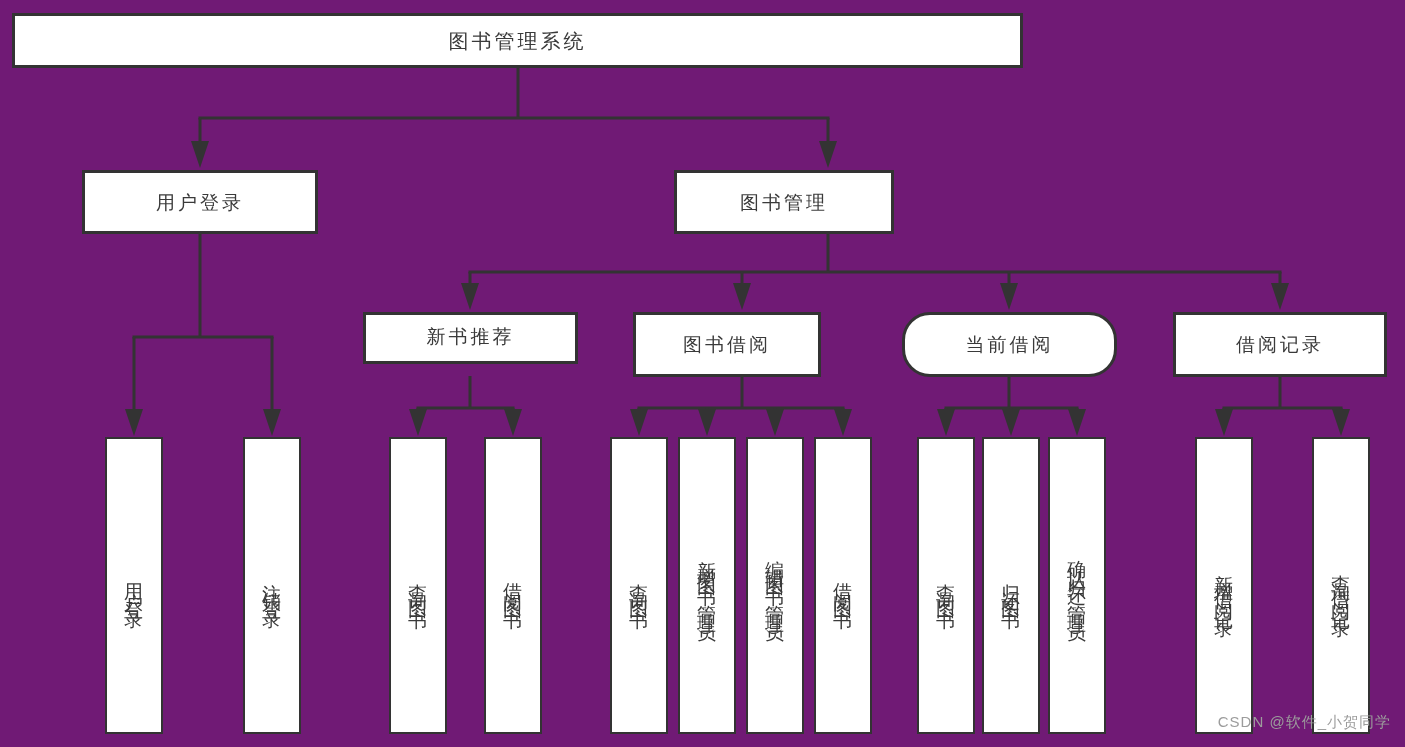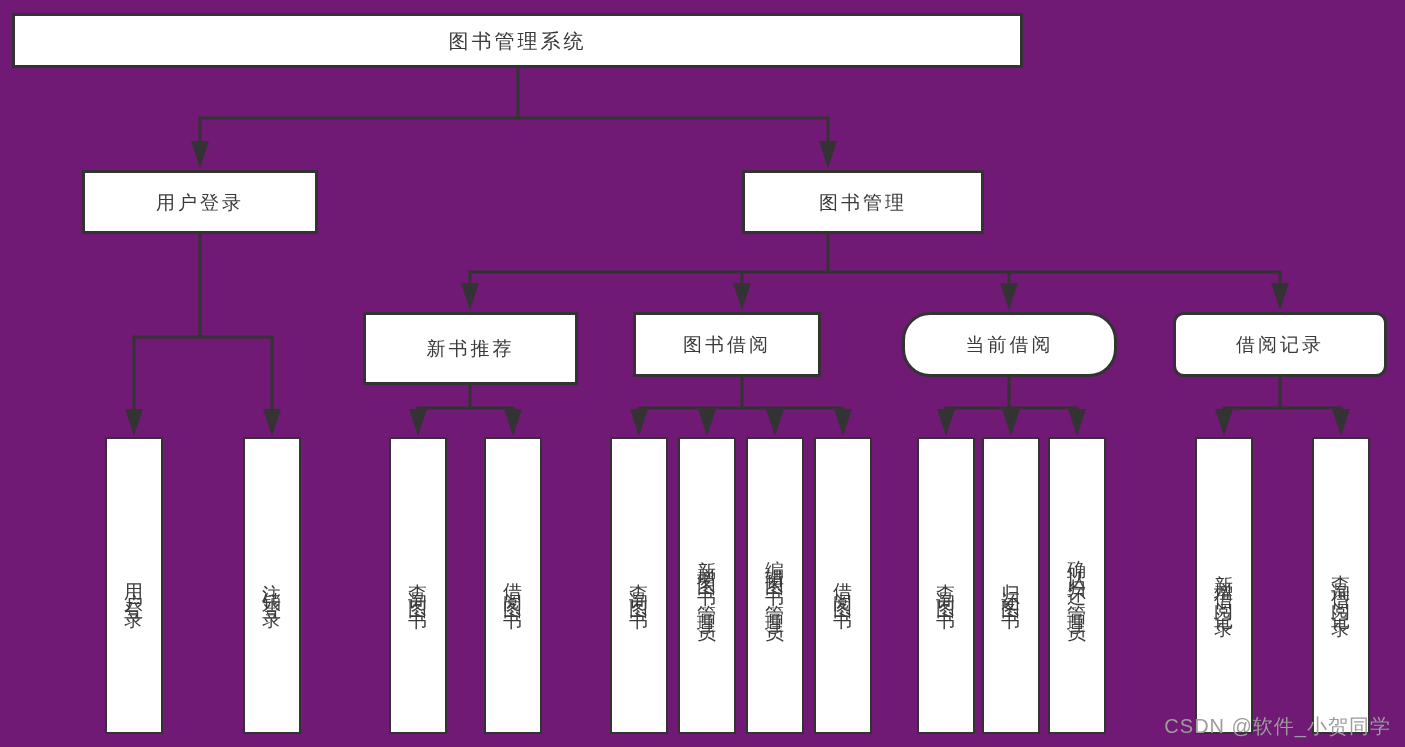--- a/index.html
+++ b/index.html
@@ -45,21 +45,21 @@
     writing-mode: vertical-rl;
     text-orientation: mixed;
     font-size: 19px;
     letter-spacing: 9px;
     line-height: 1;
   }
   .watermark {
     position: absolute;
     top: 713px;
     right: 14px;
-    font-size: 20px;
+    font-size: 15px;
     letter-spacing: 1px;
     color: #9c9c9c;
     white-space: nowrap;
   }
 </style>
 </head>
 <body>
 
 <div class="canvas">
 
@@ -125,26 +125,26 @@
       <polygon points="1002,409 1020,409 1011,436"></polygon>
       <polygon points="1068,409 1086,409 1077,436"></polygon>
       <polygon points="1215,409 1233,409 1224,436"></polygon>
       <polygon points="1332,409 1350,409 1341,436"></polygon>
     </g>
   </svg>
 
   <div class="node root" style="left:12px; top:13px; width:1011px; height:55px;">图书管理系统</div>
 
   <div class="node lvl" style="left:82px; top:170px; width:236px; height:64px;">用户登录</div>
-  <div class="node lvl" style="left:742px; top:170px; width:242px; height:64px;">图书管理</div>
+  <div class="node lvl" style="left:674px; top:170px; width:220px; height:64px;">图书管理</div>
 
-  <div class="node lvl" style="left:363px; top:312px; width:215px; height:73px;">新书推荐</div>
+  <div class="node lvl" style="left:363px; top:312px; width:215px; height:52px;font-family:Liberation Mono, monospace;">新书推荐</div>
   <div class="node lvl" style="left:633px; top:312px; width:188px; height:65px;">图书借阅</div>
   <div class="node lvl" style="left:902px; top:312px; width:215px; height:65px;border-radius:28px;">当前借阅</div>
-  <div class="node lvl" style="left:1173px; top:312px; width:214px; height:65px;border-radius:11px;">借阅记录</div>
+  <div class="node lvl" style="left:1173px; top:312px; width:214px; height:65px;">借阅记录</div>
 
   <div class="leaf" style="left:105px;">用户登录</div>
   <div class="leaf" style="left:243px;">注销登录</div>
 
   <div class="leaf" style="left:389px;">查询图书</div>
   <div class="leaf" style="left:484px;">借阅图书</div>
 
   <div class="leaf" style="left:610px;">查询图书</div>
   <div class="leaf" style="left:678px;">新增图书（管理员）</div>
   <div class="leaf" style="left:746px;">编辑图书（管理员）</div>

